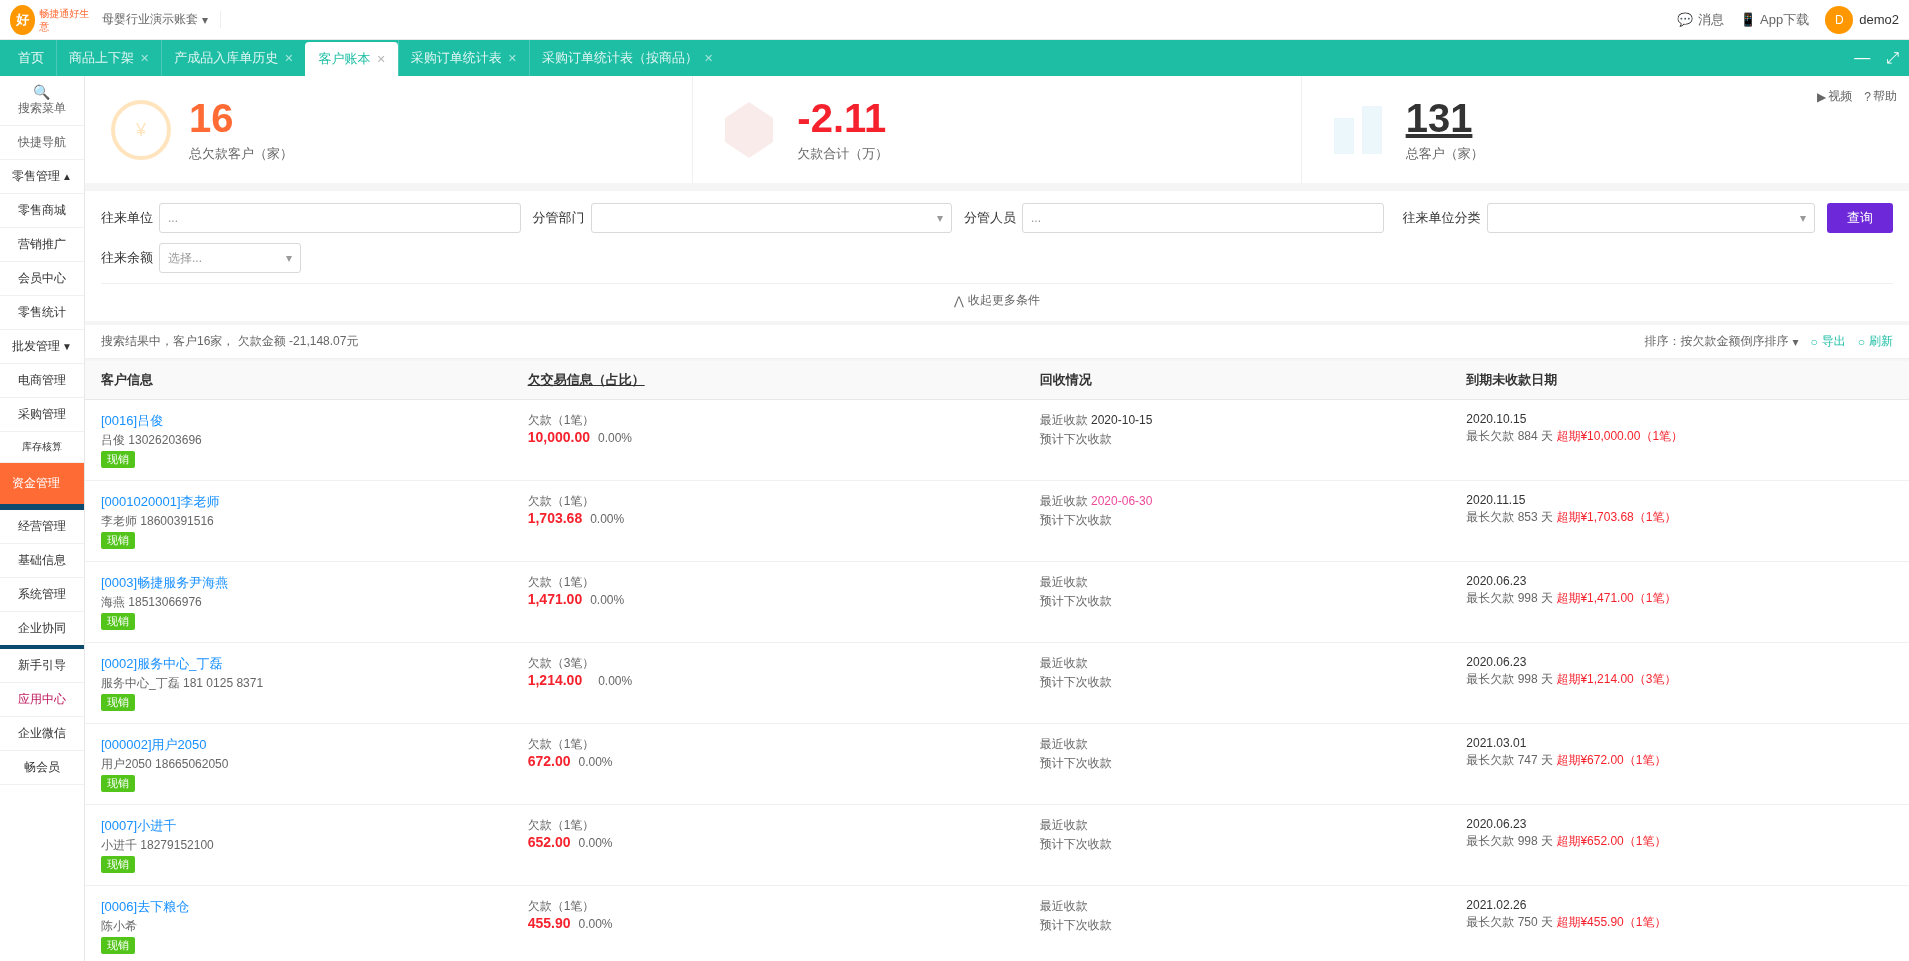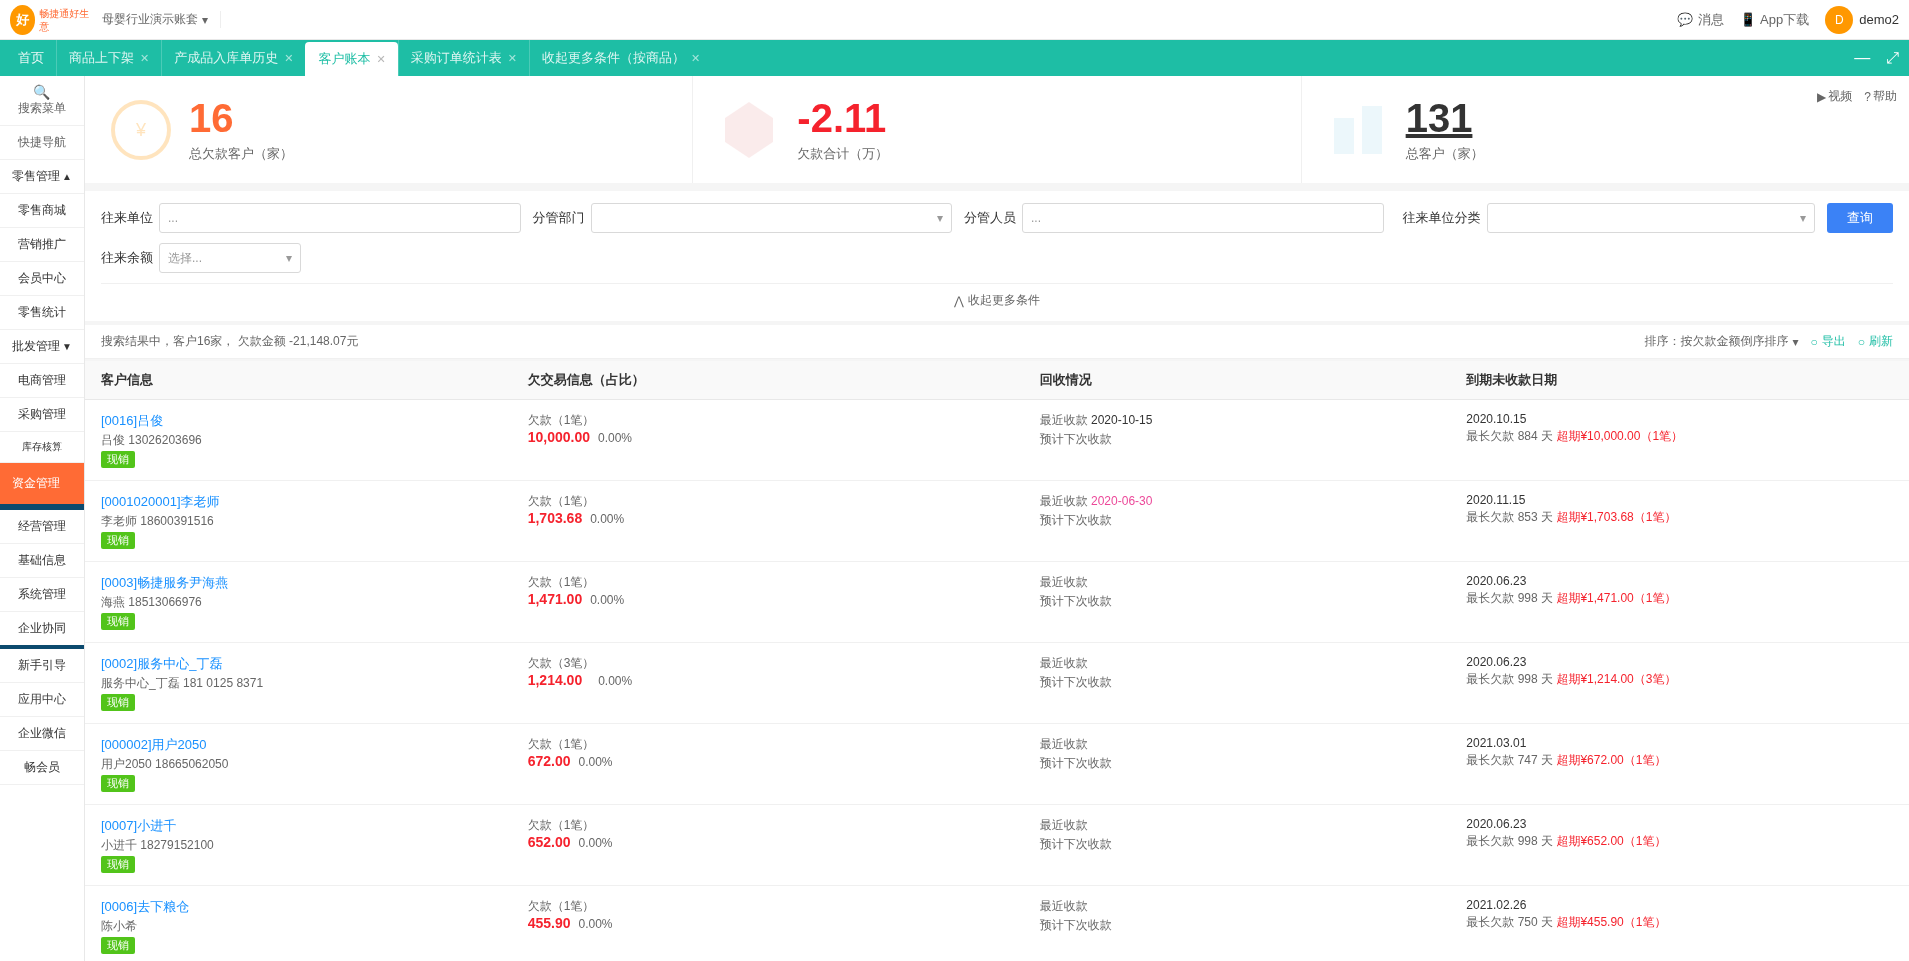--- a/index.html
+++ b/index.html
@@ -49,21 +49,21 @@
   </div>
   <div style="display:flex;align-items:center;padding:0 12px;height:34px;font-size:13px;color:#1ebea5;cursor:pointer;border-left:1px solid rgba(255,255,255,0.2);background:#fff;border-radius:4px 4px 0 0;margin-top:2px;">
     <span>客户账本</span>
     <span style="margin-left:6px;font-size:11px;opacity:0.7;color:#999;">✕</span>
   </div>
   <div style="display:flex;align-items:center;padding:0 12px;height:36px;font-size:13px;color:rgba(255,255,255,0.85);cursor:pointer;border-left:1px solid rgba(255,255,255,0.2);">
     <span>采购订单统计表</span>
     <span style="margin-left:6px;font-size:11px;opacity:0.7;">✕</span>
   </div>
   <div style="display:flex;align-items:center;padding:0 12px;height:36px;font-size:13px;color:rgba(255,255,255,0.85);cursor:pointer;border-left:1px solid rgba(255,255,255,0.2);">
-    <span>收起更多条件（按商品）</span>
+    <span>采购订单统计表（按商品）</span>
     <span style="margin-left:6px;font-size:11px;opacity:0.7;">✕</span>
   </div>
   <div style="margin-left:auto;display:flex;gap:8px;">
     <span style="color:white;cursor:pointer;font-size:16px;padding:0 4px;">—</span>
     <span style="color:white;cursor:pointer;font-size:16px;padding:0 4px;">⤢</span>
   </div>
 </div>
 
 <div style="display:flex;height:calc(961px - 76px);overflow:hidden;">
 
@@ -88,21 +88,21 @@
     </div>
     <div style="padding:8px;text-align:center;font-size:12px;color:#333;border-bottom:1px solid #f0f0f0;cursor:pointer;">电商管理</div>
     <div style="padding:8px;text-align:center;font-size:12px;color:#333;border-bottom:1px solid #f0f0f0;cursor:pointer;">采购管理</div>
     <div style="padding:8px;text-align:center;font-size:10px;color:#333;border-bottom:1px solid #f0f0f0;cursor:pointer;">库存核算</div>
     <div style="padding:12px;font-size:12px;color:#fff;background:#ff6b35;border-bottom:6px solid #0c4a6e;cursor:pointer;">资金管理</div>
     <div style="padding:8px;text-align:center;font-size:12px;color:#333;border-bottom:1px solid #f0f0f0;cursor:pointer;">经营管理</div>
     <div style="padding:8px;text-align:center;font-size:12px;color:#333;border-bottom:1px solid #f0f0f0;cursor:pointer;">基础信息</div>
     <div style="padding:8px;text-align:center;font-size:12px;color:#333;border-bottom:1px solid #f0f0f0;cursor:pointer;">系统管理</div>
     <div style="padding:8px;text-align:center;font-size:12px;color:#333;border-bottom:4px solid #0c4a6e;cursor:pointer;">企业协同</div>
     <div style="padding:8px;text-align:center;font-size:12px;color:#333;border-bottom:1px solid #f0f0f0;cursor:pointer;">新手引导</div>
-    <div style="padding:8px;text-align:center;font-size:12px;color:#404040;border-bottom:1px solid #f0f0f0;cursor:pointer;">应用中心</div>
+    <div style="padding:8px;text-align:center;font-size:12px;color:#be185d;border-bottom:1px solid #f0f0f0;cursor:pointer;">应用中心</div>
     <div style="padding:8px;text-align:center;font-size:12px;color:#333;border-bottom:1px solid #f0f0f0;cursor:pointer;">企业微信</div>
     <div style="padding:8px;text-align:center;font-size:12px;color:#333;border-bottom:1px solid #f0f0f0;cursor:pointer;">畅会员</div>
   </div>
 
   <div style="flex:1;overflow-y:auto;background:#f5f5f5;">
 
     <div style="display:flex;background:#fff;margin-bottom:8px;min-height:100px;">
 
       <div style="flex:1;padding:20px 24px;display:flex;align-items:center;border-right:1px solid #f0f0f0;">
         <div style="width:64px;height:64px;margin-right:16px;opacity:0.25;color:#ff9800;">
@@ -175,21 +175,21 @@
             <span>...</span>
           </div>
         </div>
         <div style="display:flex;align-items:center;gap:6px;flex:1;">
           <span style="font-size:13px;white-space:nowrap;margin-left:7px;">往来单位分类</span>
           <div style="flex:1;height:30px;border:1px solid #d9d9d9;border-radius:3px;padding:0 8px;font-size:12px;display:flex;align-items:center;justify-content:space-between;cursor:pointer;">
             <span></span>
             <span style="color:#999;">▾</span>
           </div>
         </div>
-        <button style="background:#3b82f6;color:#fff;border:none;padding:6px 20px;border-radius:3px;cursor:pointer;font-size:13px;white-space:nowrap;">查询</button>
+        <button style="background:#6d28d9;color:#fff;border:none;padding:6px 20px;border-radius:3px;cursor:pointer;font-size:13px;white-space:nowrap;">查询</button>
       </div>
 
       <div style="display:flex;align-items:center;gap:12px;">
         <div style="display:flex;align-items:center;gap:6px;width:200px;">
           <span style="font-size:13px;white-space:nowrap;">往来余额</span>
           <div style="flex:1;height:30px;border:1px solid #d9d9d9;border-radius:3px;padding:0 8px;font-size:12px;display:flex;align-items:center;justify-content:space-between;cursor:pointer;color:#999;">
             <span>选择...</span>
             <span style="color:#999;">▾</span>
           </div>
         </div>
@@ -221,21 +221,21 @@
           <span>○</span>
           <span>刷新</span>
         </div>
       </div>
     </div>
 
     <div style="background:#fff;">
 
       <div style="display:flex;padding:10px 16px;background:#f9f9f9;border-bottom:1px solid #e8e8e8;font-size:13px;font-weight:bold;color:#333;">
         <div style="flex:2.5;">客户信息</div>
-        <div style="flex:3;">欠交易信息（占比）</div>
+        <div style="flex:3;text-decoration:underline;">欠交易信息（占比）</div>
         <div style="flex:2.5;">回收情况</div>
         <div style="flex:2.5;">到期未收款日期</div>
       </div>
 
       <div id="table-body">
           <div style="display: flex; padding: 12px 16px; border-bottom: 1px solid rgb(240, 240, 240); align-items: flex-start;">
     <div style="flex:2.5;">
       <div style="color:#1890ff;font-size:13px;cursor:pointer;">[0016]<span>吕俊</span></div>
       <div style="font-size:12px;color:#666;margin:2px 0;">吕俊 13026203696</div>
       <span style="display:inline-block;background:#52c41a;color:#fff;font-size:11px;padding:1px 6px;border-radius:2px;">现销</span>

